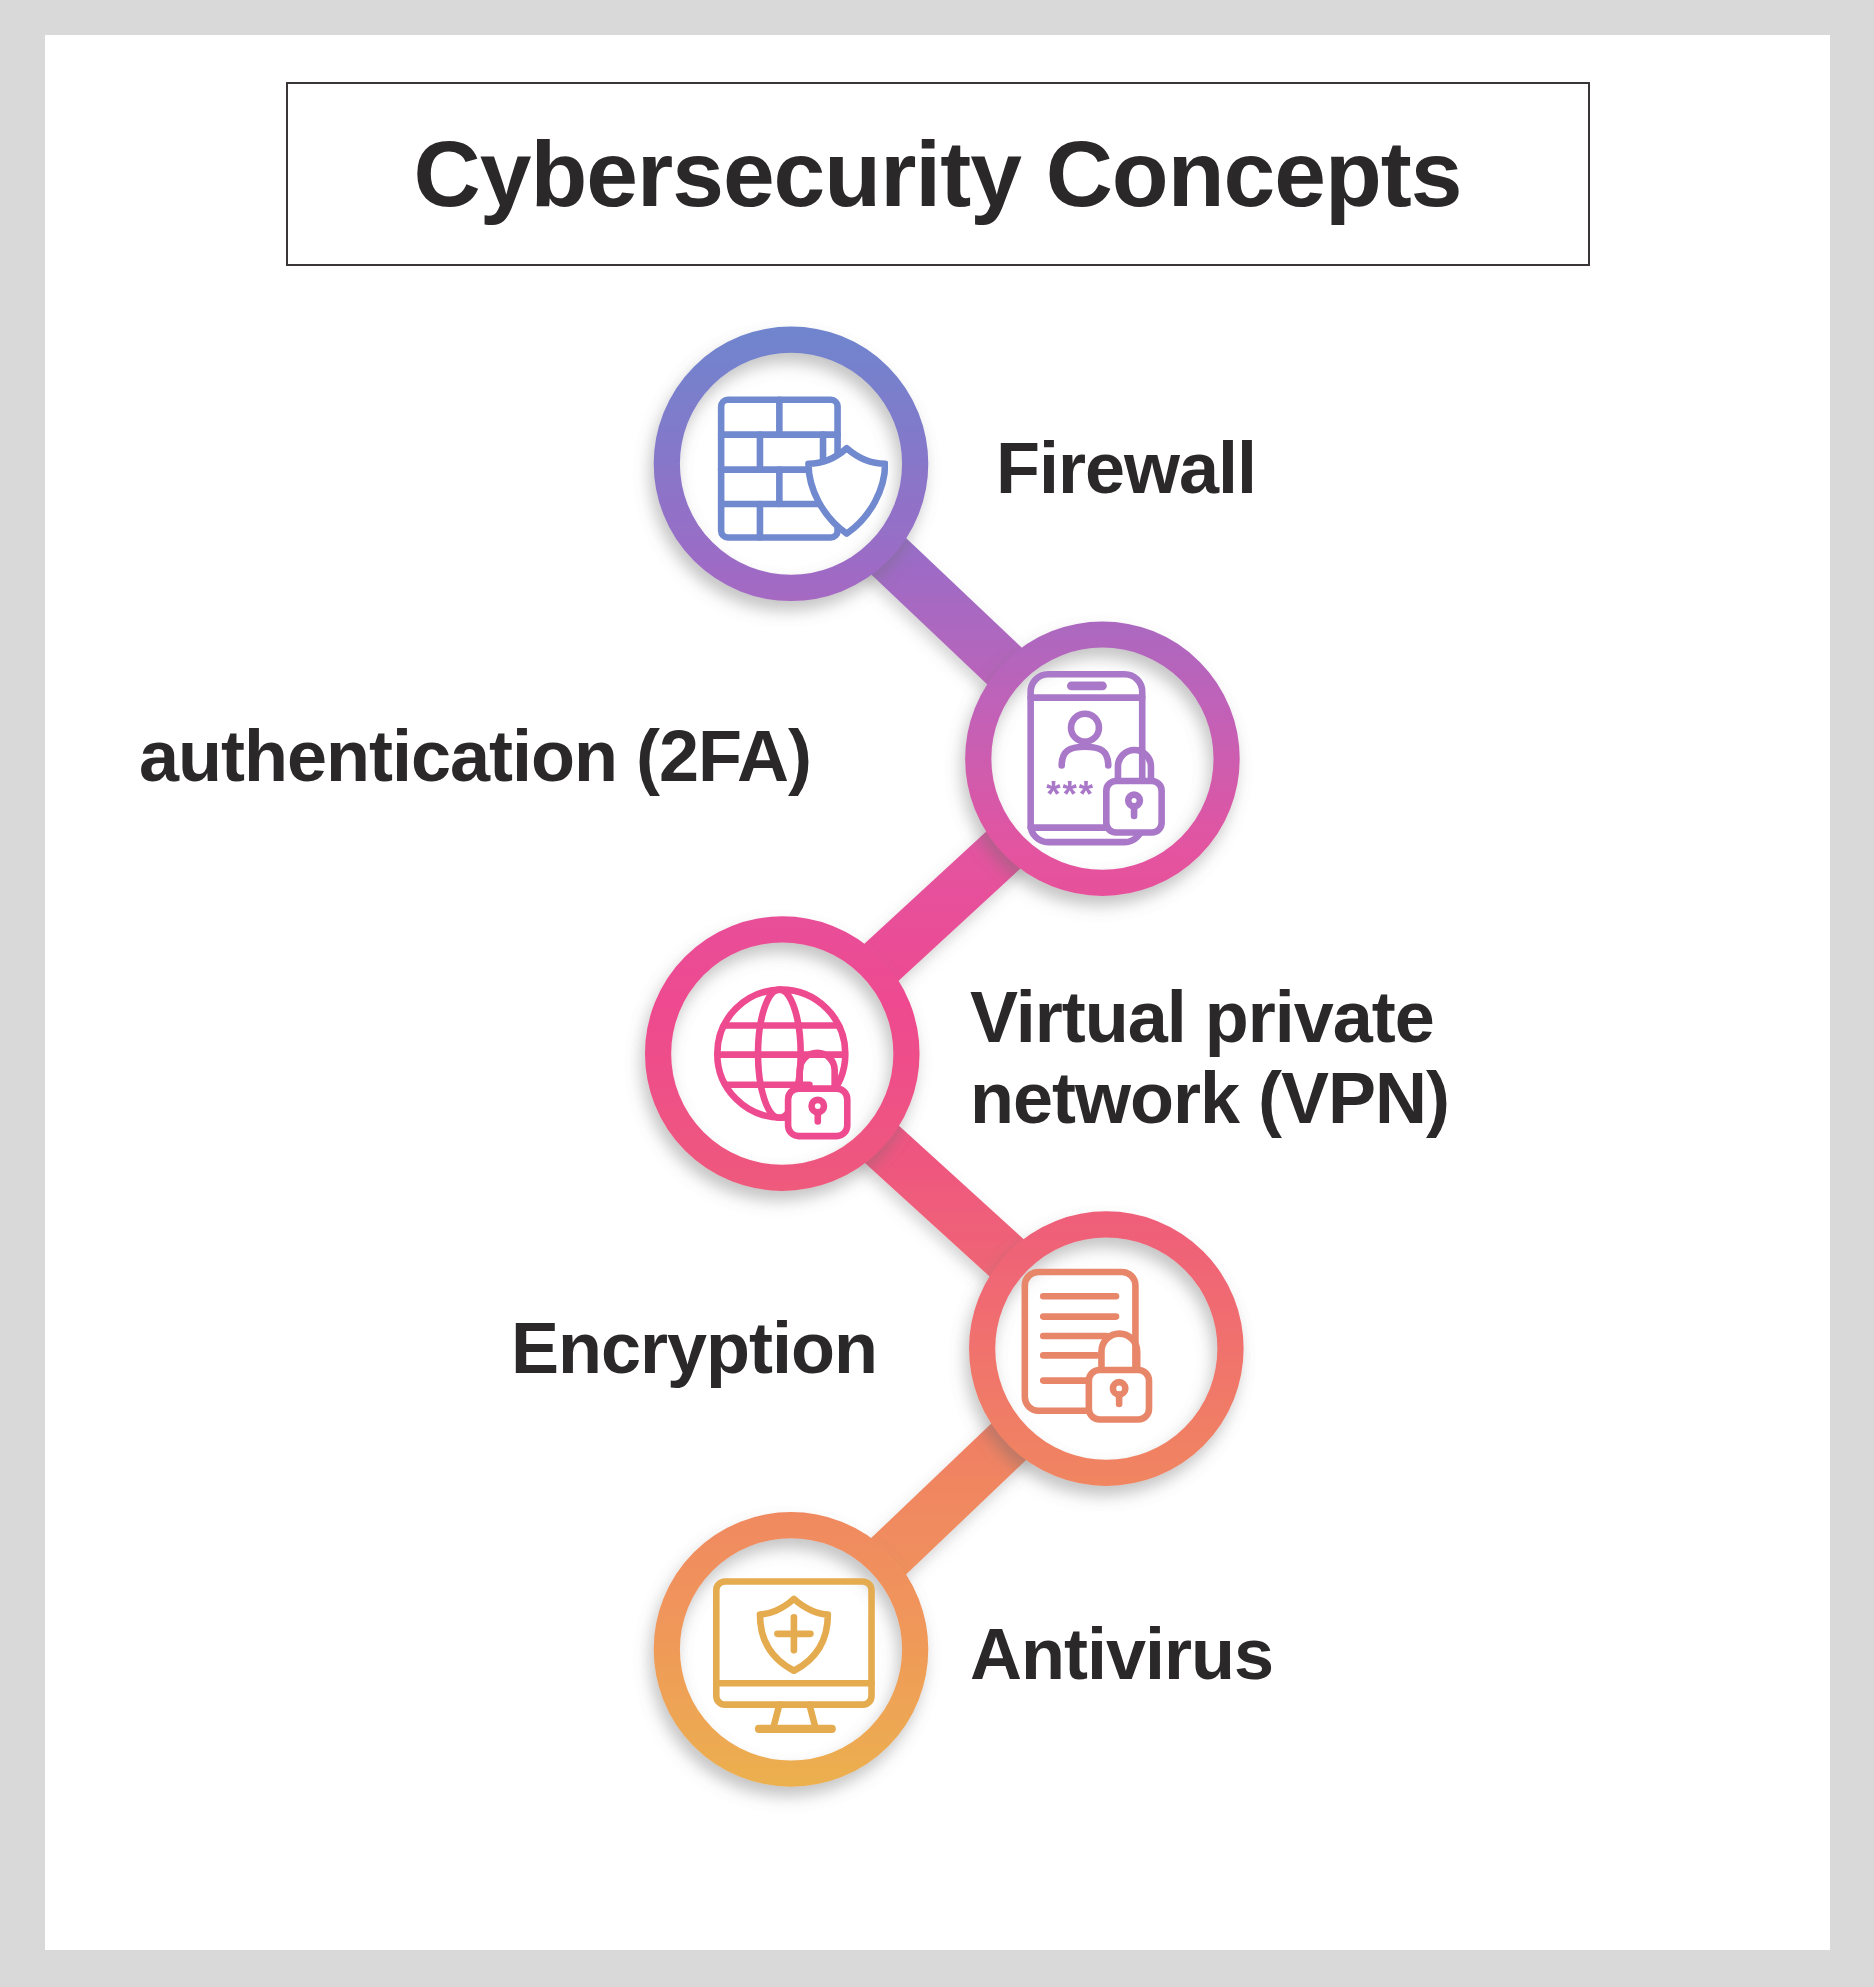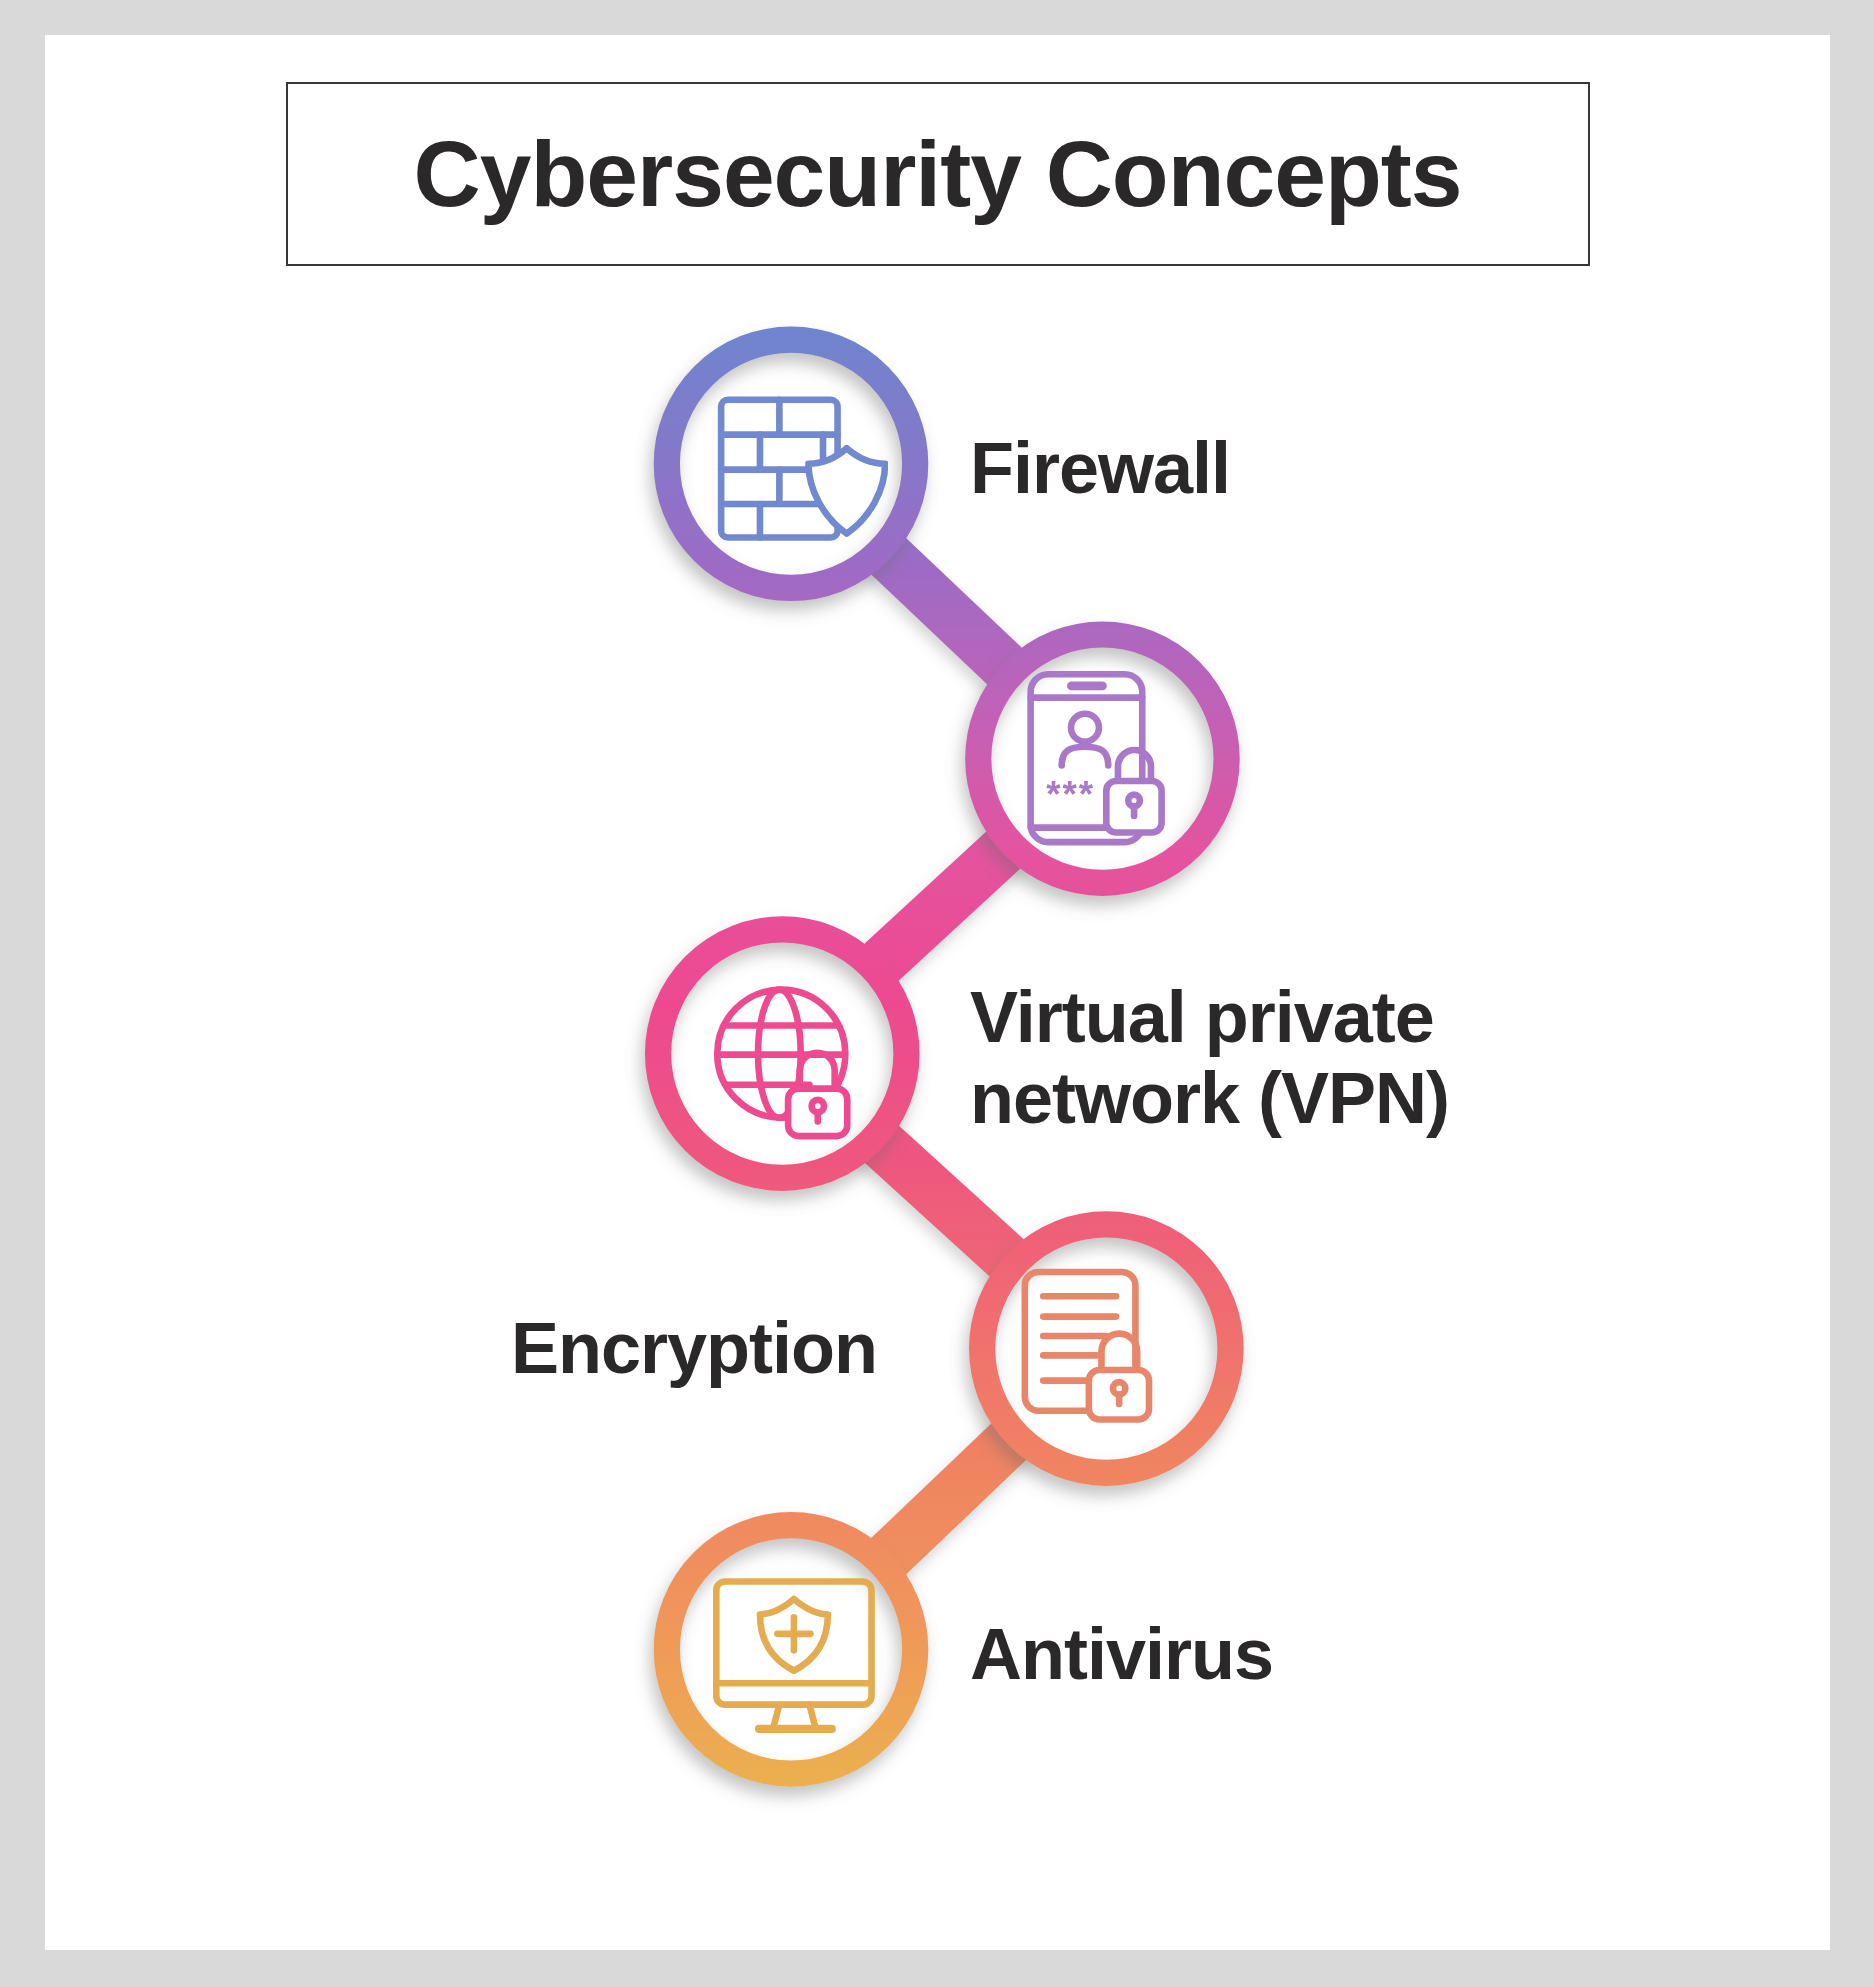--- a/index.html
+++ b/index.html
@@ -43,21 +43,21 @@
   .node-label {
     position: absolute;
     transform: translateY(-50%);
     font-size: 72px;
     font-weight: 700;
     letter-spacing: -1px;
     line-height: 1.13;
     color: #2b2829;
     white-space: nowrap;
   }
-  .lbl-firewall   { left: 970px;  top: 469px; }
+  .lbl-firewall   { left: 996px;  top: 469px; }
   .lbl-twofa      { left: 139px;  top: 757px; }
   .lbl-vpn        { left: 970px; top: 1058px; }
   .lbl-encryption { left: 511px;  top: 1349px; }
   .lbl-antivirus  { left: 970px; top: 1655px; }
 </style>
 </head>
 <body>
 
 <div class="stage">
   <div class="card"></div>
@@ -186,20 +186,21 @@
     </g>
   </svg>
 
   <div class="title-box">
     <h1>Cybersecurity Concepts</h1>
   </div>
 
   <div class="node-label lbl-firewall">Firewall</div>
 
   <div class="node-label lbl-twofa">
+    <div>authentication (2FA)</div>
   </div>
 
   <div class="node-label lbl-vpn">
     <div>Virtual private</div>
     <div>network (VPN)</div>
   </div>
 
   <div class="node-label lbl-encryption">Encryption</div>
 
   <div class="node-label lbl-antivirus">Antivirus</div>

